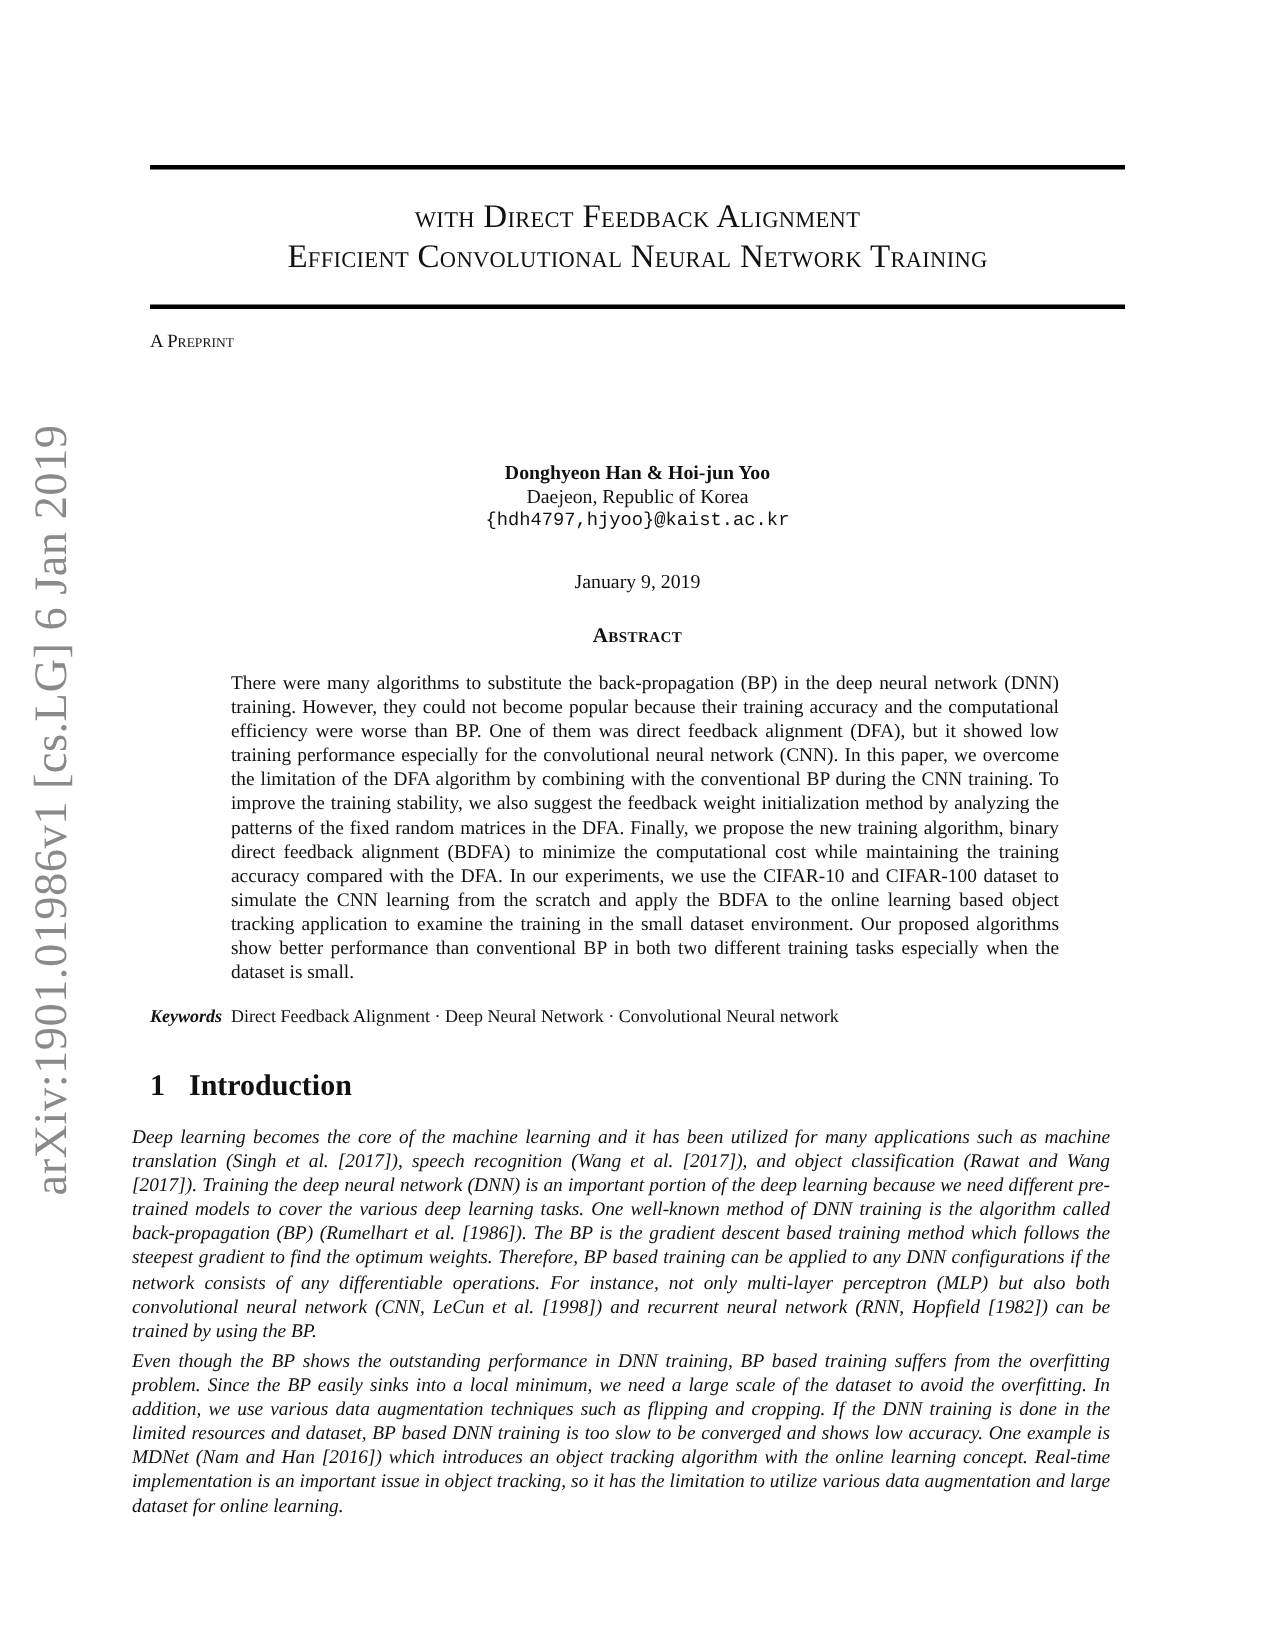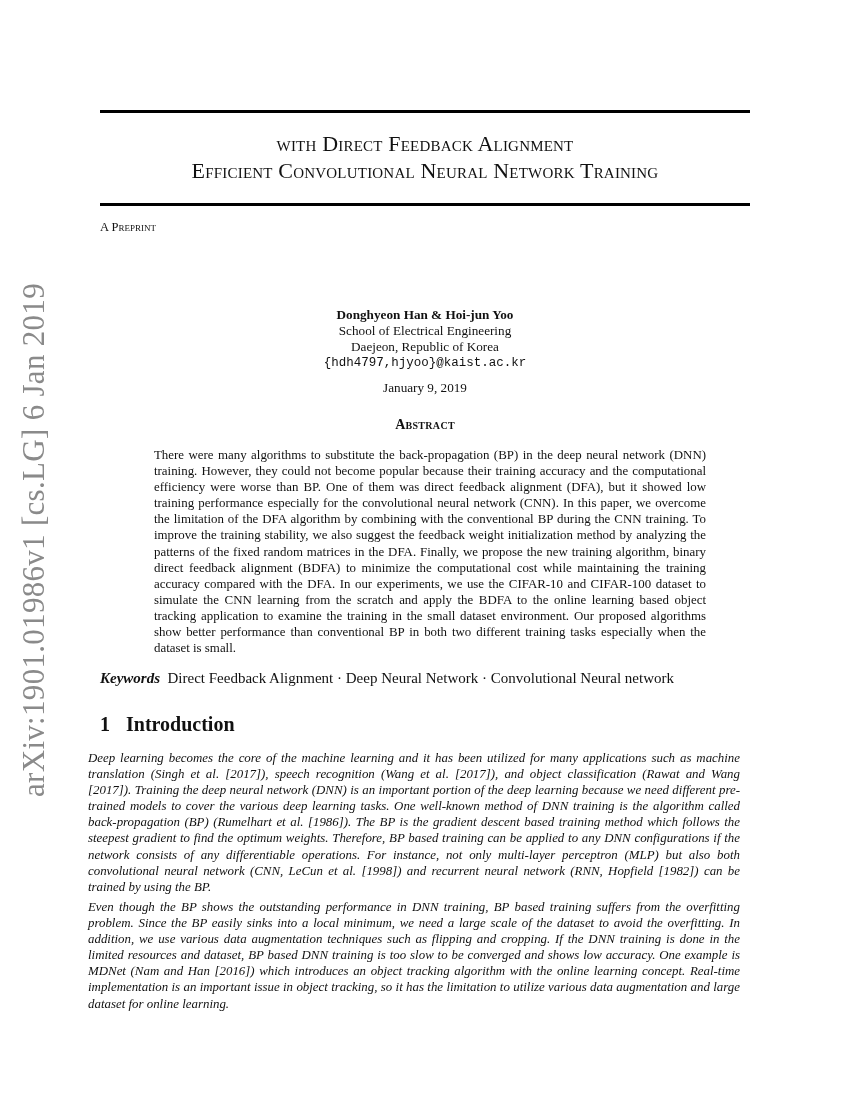--- a/index.html
+++ b/index.html
@@ -18,21 +18,21 @@
               font-size: 12.5px; font-variant: small-caps; }
   .authors { position: absolute; left: 100px; width: 650px; top: 264px; text-align: center;
              font-size: 13.2px; line-height: 16px; margin-top: 43px; }
   .authors .names { font-weight: bold; }
   .authors .email { font-family: "Liberation Mono", "DejaVu Sans Mono", monospace; font-size: 12.5px; }
   .date { position: absolute; left: 100px; width: 650px; top: 380px; text-align: center; font-size: 13.2px; }
   .abstract-heading { position: absolute; left: 100px; width: 650px; top: 417px; text-align: center;
              font-size: 14px; font-weight: bold; font-variant: small-caps; letter-spacing: 0.3px; }
   .abstract { position: absolute; left: 154px; width: 552px; top: 447px; font-size: 12.9px;
               line-height: 16.1px; text-align: justify; }
-  .keywords { position: absolute; left: 100px; width: 650px; top: 670px; font-size: 15px; }
+  .keywords { position: absolute; left: 100px; width: 650px; top: 670px; font-size: 12px; }
   .keywords .kw-label { font-weight: bold; font-style: italic; }
   .section-heading { position: absolute; left: 100px; top: 713px; font-size: 20px; font-weight: bold; }
   .section-heading .num { display: inline-block; width: 26px; }
   .para { position: absolute; left: 88px; width: 652px; font-size: 12.9px; line-height: 16.1px;
           text-align: justify; font-style: italic; }
   .para.p1 { top: 750px; }
   .para.p2 { top: 899px; }
 </style>
 </head>
 <body>
@@ -45,21 +45,20 @@
 <div class="title">
   <div>with Direct Feedback Alignment</div>
   <div>Efficient Convolutional Neural Network Training</div>
 </div>
 <div class="rule bottom"></div>
 
 <div class="preprint">A Preprint</div>
 
 <div class="authors">
   <div class="names">Donghyeon Han &amp; Hoi-jun Yoo</div>
-  <div>School of Electrical Engineering</div>
   <div>Daejeon, Republic of Korea</div>
   <div class="email">{hdh4797,hjyoo}@kaist.ac.kr</div>
 </div>
 
 <div class="date">January 9, 2019</div>
 
 <div class="abstract-heading">Abstract</div>
 <div class="abstract">There were many algorithms to substitute the back-propagation (BP) in the deep neural network (DNN) training. However, they could not become popular because their training accuracy and the computational efficiency were worse than BP. One of them was direct feedback alignment (DFA), but it showed low training performance especially for the convolutional neural network (CNN). In this paper, we overcome the limitation of the DFA algorithm by combining with the conventional BP during the CNN training. To improve the training stability, we also suggest the feedback weight initialization method by analyzing the patterns of the fixed random matrices in the DFA. Finally, we propose the new training algorithm, binary direct feedback alignment (BDFA) to minimize the computational cost while maintaining the training accuracy compared with the DFA. In our experiments, we use the CIFAR-10 and CIFAR-100 dataset to simulate the CNN learning from the scratch and apply the BDFA to the online learning based object tracking application to examine the training in the small dataset environment. Our proposed algorithms show better performance than conventional BP in both two different training tasks especially when the dataset is small.</div>
 
 <div class="keywords">

